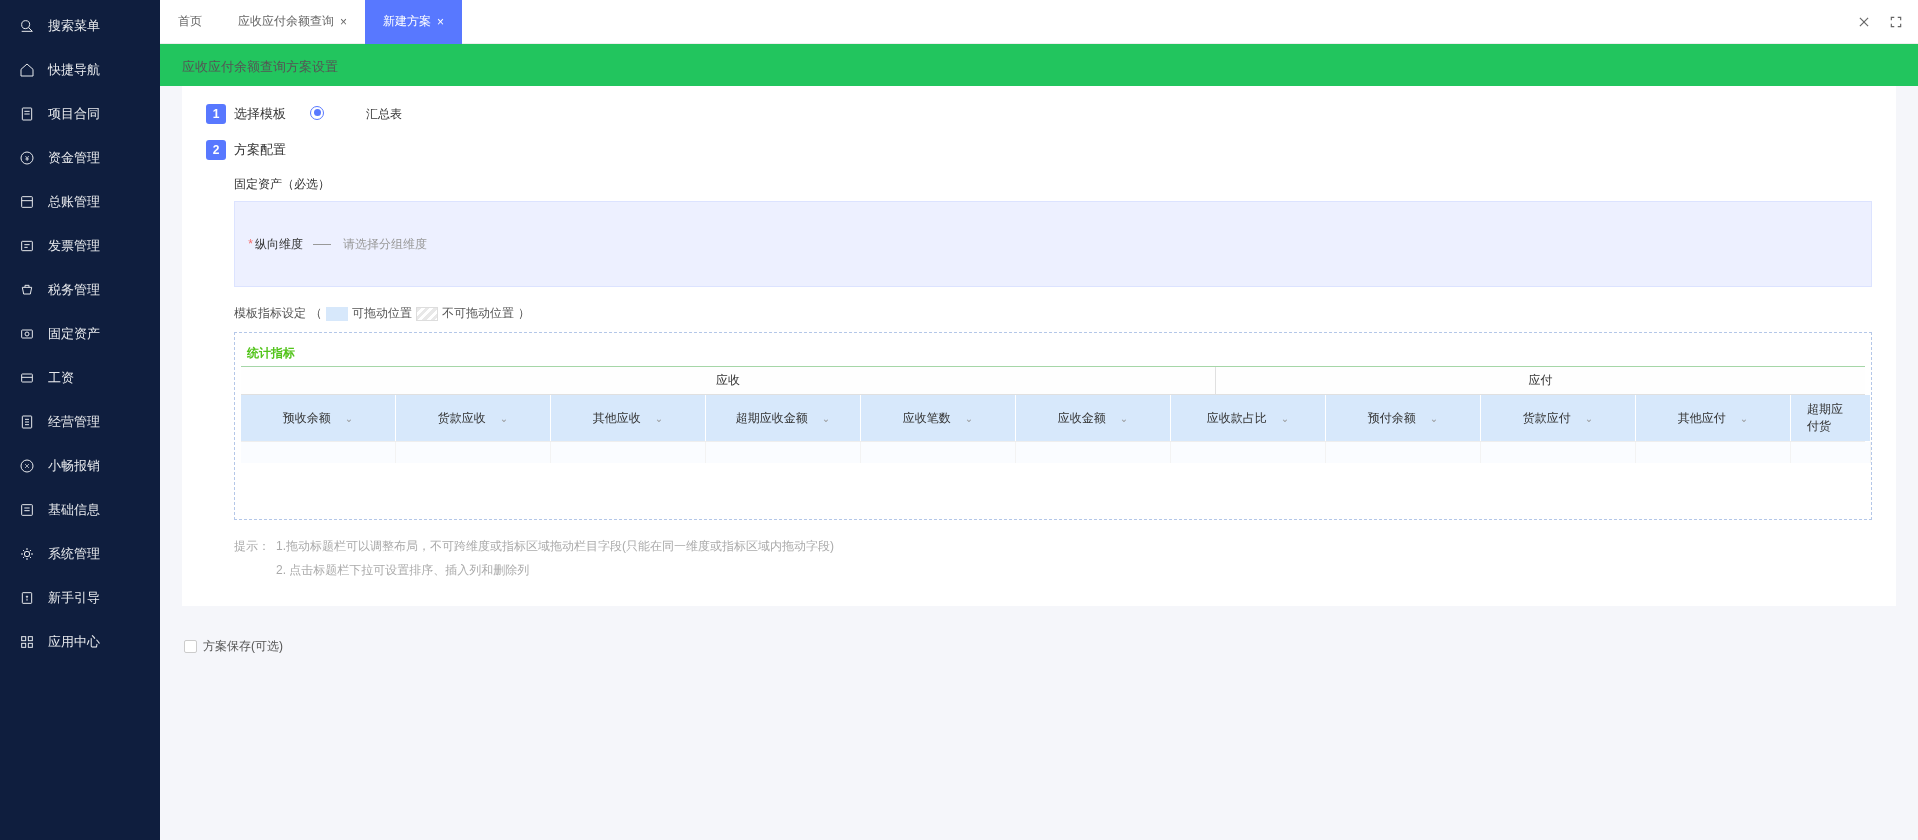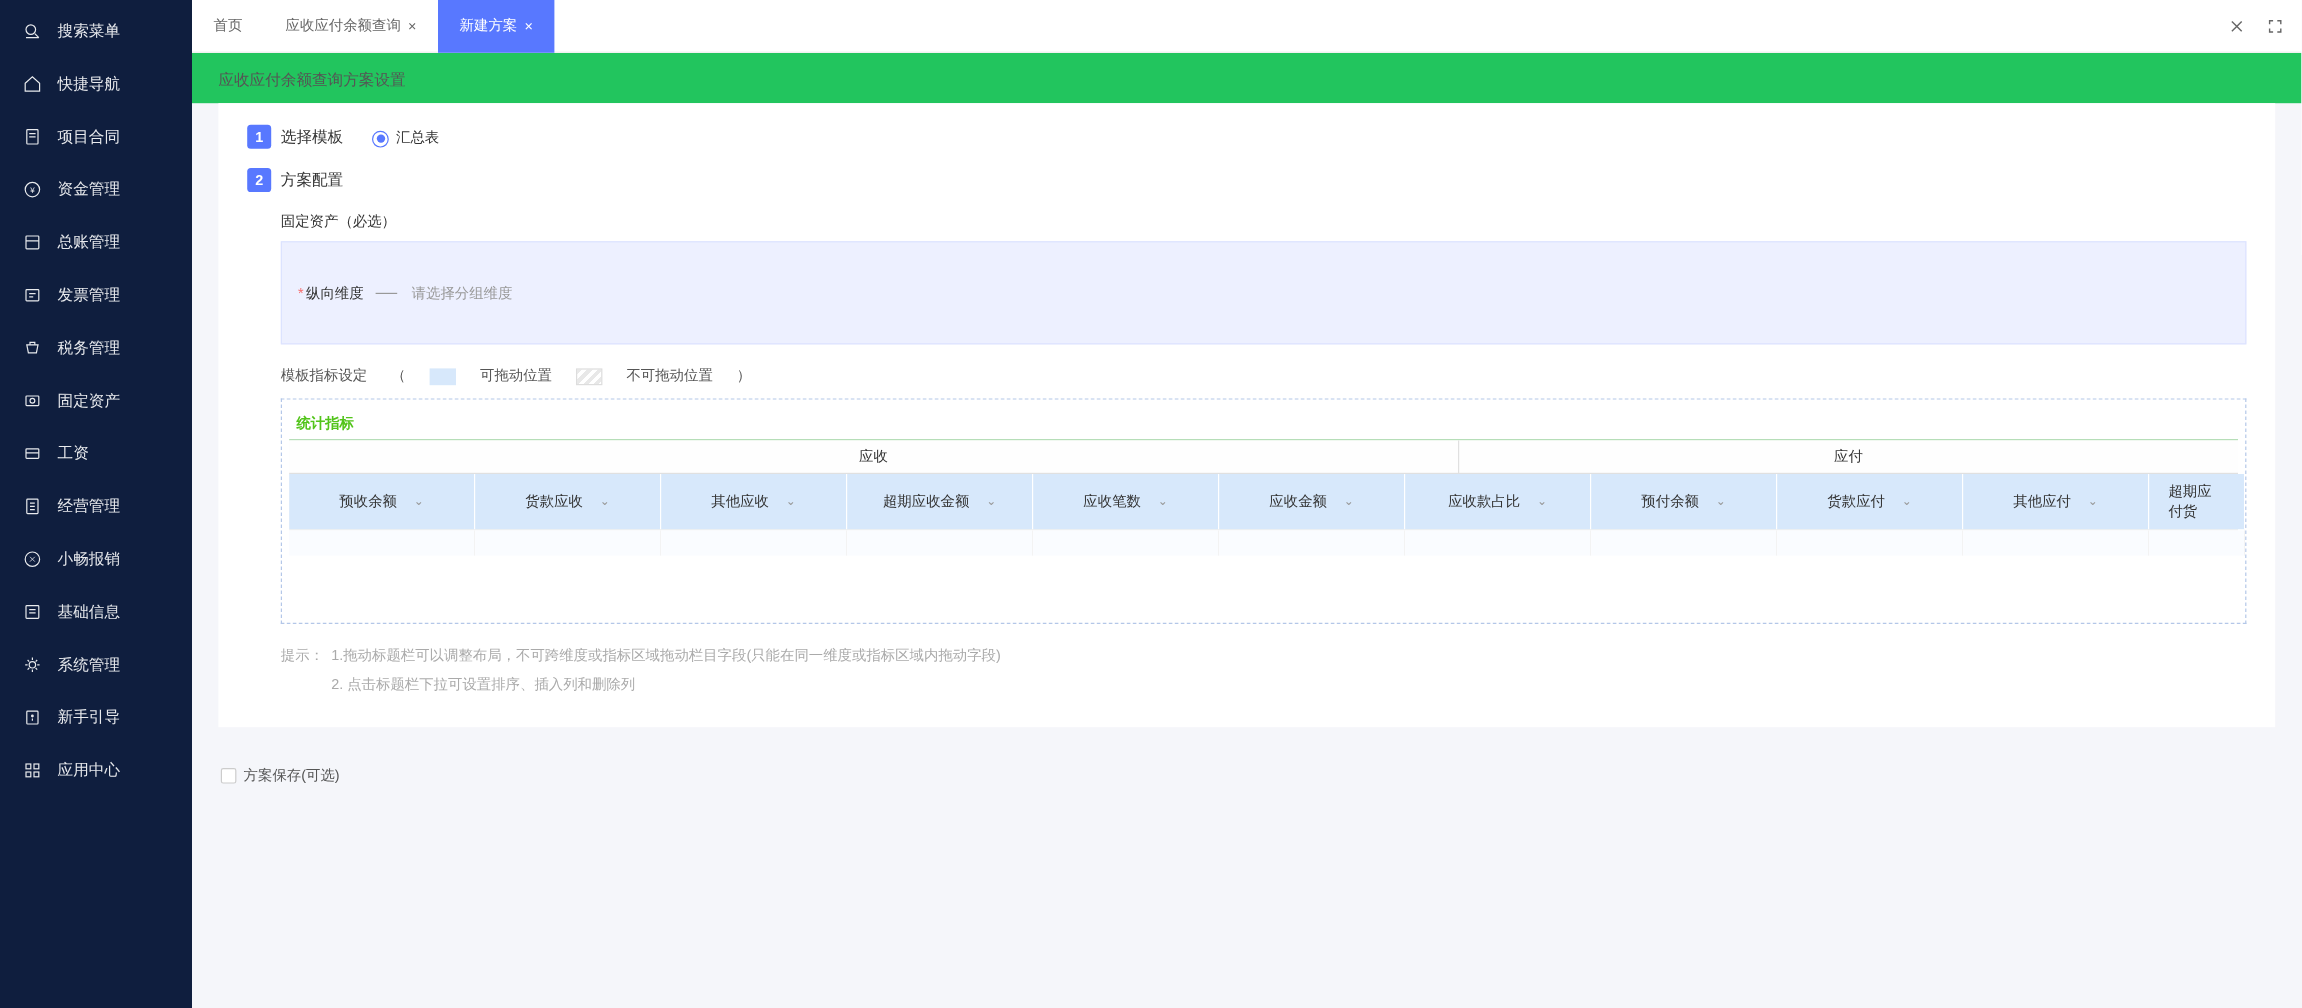--- a/index.html
+++ b/index.html
@@ -25,36 +25,36 @@
 
 
 .content { flex: 1; background: #f5f6fa; overflow: auto; }
 .page-title { padding: 14px 22px 10px; font-size: 13px; color: #555; background: #22c55e; }
 .panel { background: #fff; margin: 0 22px 22px; padding: 18px 24px 24px; }
 
 .step-row { display: flex; align-items: center; margin-bottom: 16px; }
 .step-badge { width: 20px; height: 20px; background: #5878ff; color: #fff; border-radius: 3px; display: flex; align-items: center; justify-content: center; font-size: 12px; font-weight: bold; margin-right: 8px; }
 .step-label { font-size: 13px; color: #333; font-weight: 500; }
 .radio-group { margin-left: 24px; display: flex; align-items: center; }
-.radio-item { display: flex; align-items: flex-end; cursor: pointer; }
+.radio-item { display: flex; align-items: flex-start; cursor: pointer; gap: 36px; }
 .radio-circle { width: 14px; height: 14px; border: 1px solid #5878ff; border-radius: 50%; display: flex; align-items: center; justify-content: center; margin-right: 6px; }
 .radio-circle.checked::after { content: ""; width: 7px; height: 7px; background: #5878ff; border-radius: 50%; }
 .radio-label { font-size: 12px; color: #333; }
 
 .section-inner { margin-left: 28px; }
 .section-label { font-size: 12px; color: #333; margin-bottom: 8px; }
 .dimension-box { background: #edf0ff; border: 1px solid #dce3ff; padding: 28px 8px; margin-bottom: 18px; }
 .dim-row { display: flex; align-items: center; }
 .dim-label { font-size: 12px; color: #333; width: 60px; text-align: right; }
 .dim-label .req { color: #f56c6c; margin-right: 2px; }
 .dim-dash { width: 18px; height: 1px; background: #999; margin: 0 10px; }
 .dim-input { width: 110px; height: 28px; border: none; background: transparent; font-size: 12px; color: #555; padding: 0 2px; outline: none; }
 .dim-input::placeholder { color: #999; }
 
-.indicator-legend { font-size: 12px; color: #555; margin-bottom: 10px; display: flex; align-items: center; gap: 20px; }
+.indicator-legend { font-size: 12px; color: #555; margin-bottom: 10px; display: flex; align-items: center; gap: 4px; }
 .legend-swatch { display: inline-block; width: 22px; height: 14px; vertical-align: middle; }
 .legend-swatch.draggable { background: #d7e8fb; }
 .legend-swatch.locked { background: repeating-linear-gradient(135deg, #e8e8e8, #e8e8e8 3px, #fff 3px, #fff 6px); border: 1px solid #ddd; }
 
 .table-wrap { border: 1px dashed #b4c7e8; background: #fff; padding: 6px; overflow-x: auto; }
 .stat-label { color: #52c41a; font-size: 12px; padding: 6px 6px 4px; font-weight: bold; }
 .table-head { min-width: 1540px; }
 .group-row { display: flex; border-top: 1px solid #a5d6a7; }
 .group-cell { flex: 1; text-align: center; font-size: 12px; color: #333; padding: 5px 0; background: #fefefe; border-bottom: 1px solid #e0e0e0; }
 .group-cell + .group-cell { border-left: 1px solid #e0e0e0; }

